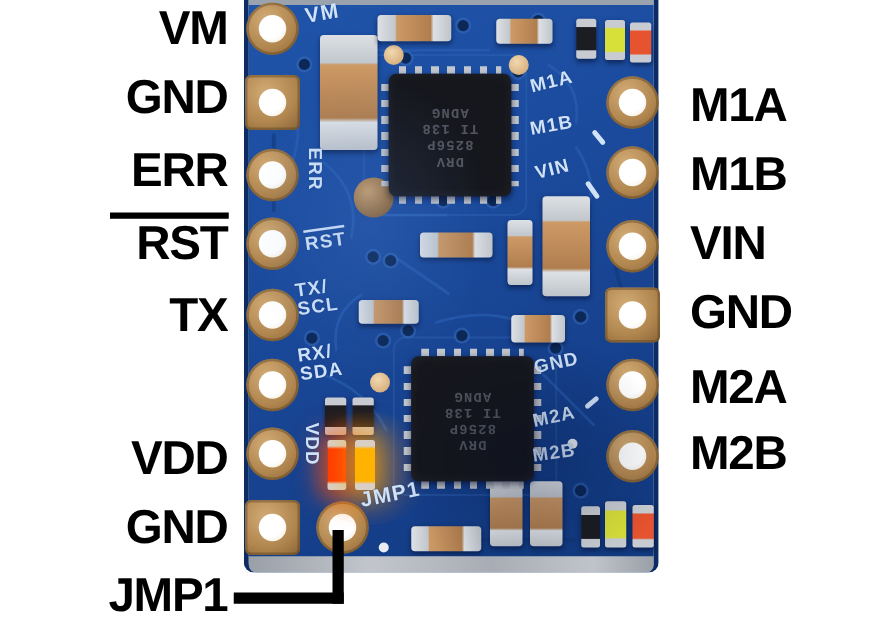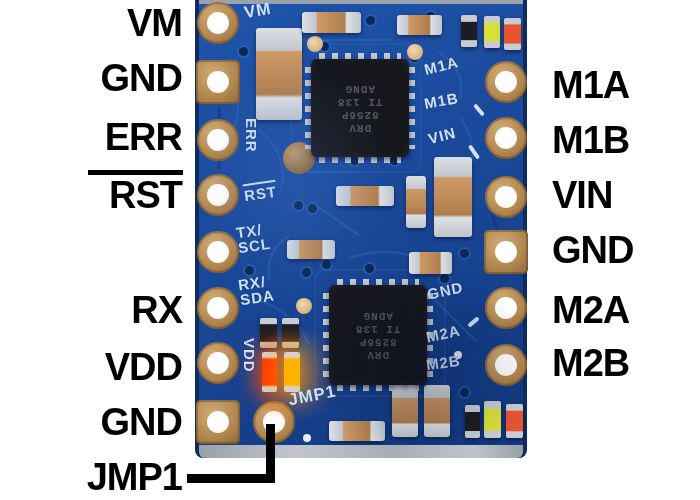--- a/index.html
+++ b/index.html
@@ -215,21 +215,21 @@
 
     <div class="board-shine"></div>
     <div class="edge-bottom"></div>
   </div>
 
   <div class="pin-label pin-left" style="top:1px;">VM</div>
   <div class="pin-label pin-left" style="top:56px;">GND</div>
   <div class="pin-label pin-left" style="top:115px;">ERR</div>
   <div class="pin-label pin-left" style="top:173px;">RST</div>
   <div class="overline-bar"></div>
-  <div class="pin-label pin-left" style="top:288px;">RX</div>
+  <div class="pin-label pin-left" style="top:231px;">TX</div>
   <div class="pin-label pin-left" style="top:345px;">VDD</div>
   <div class="pin-label pin-left" style="top:400px;">GND</div>
   <div class="pin-label pin-left" style="top:455px;">JMP1</div>
   <div class="jmp-line-h"></div>
   <div class="jmp-line-v"></div>
 
   <div class="pin-label pin-right" style="top:63px;">M1A</div>
   <div class="pin-label pin-right" style="top:118px;">M1B</div>
   <div class="pin-label pin-right" style="top:173px;">VIN</div>
   <div class="pin-label pin-right" style="top:228px;">GND</div>

